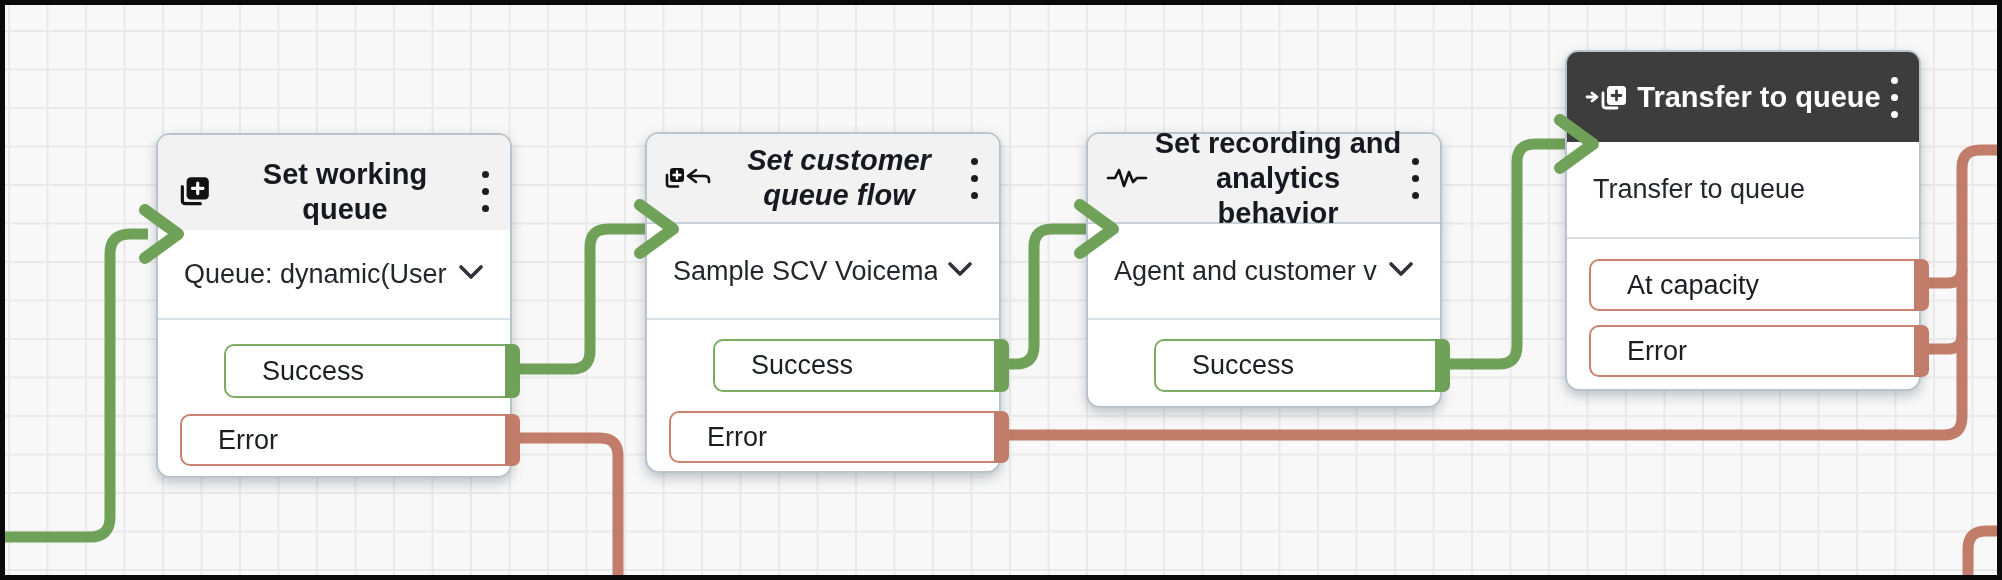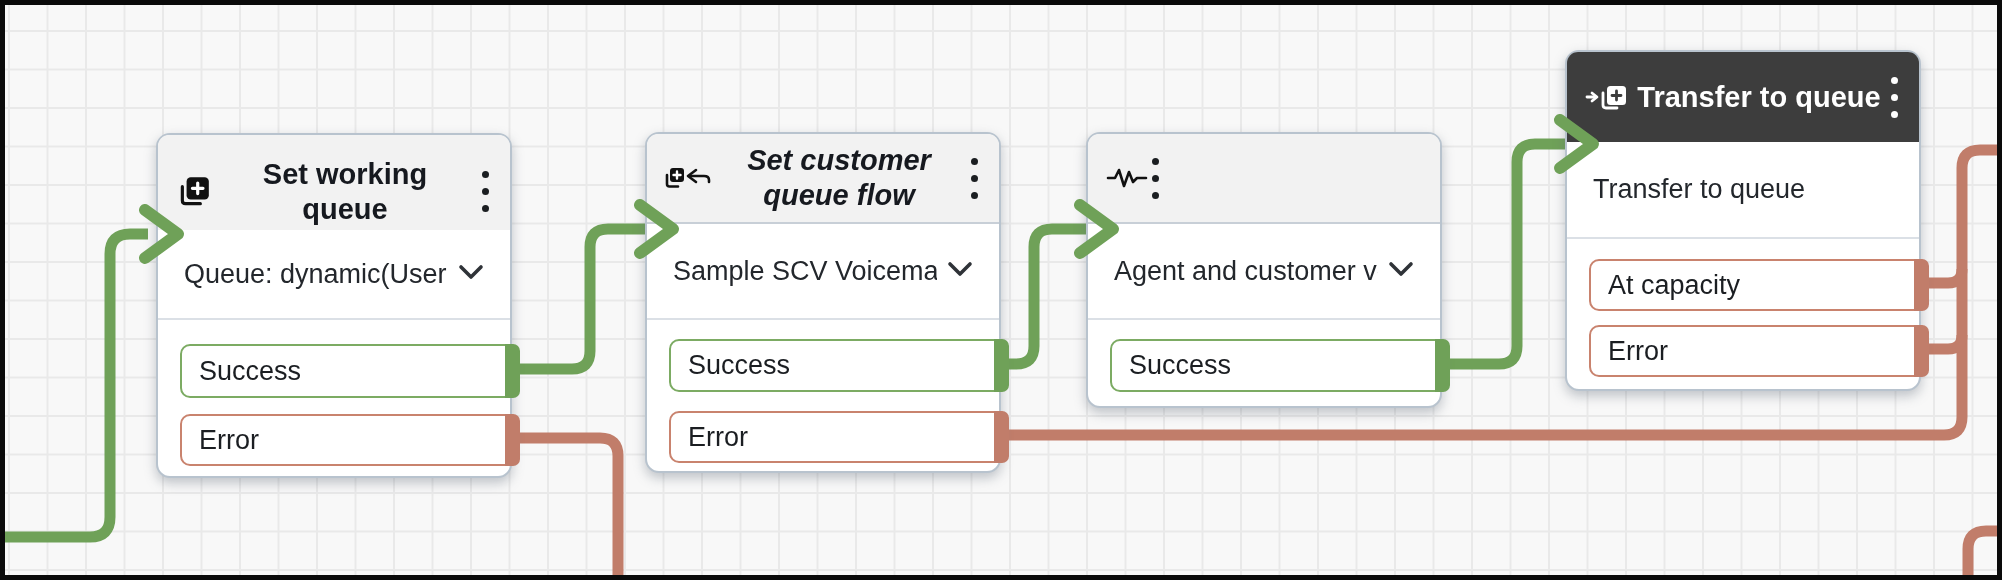--- a/index.html
+++ b/index.html
@@ -53,23 +53,23 @@
     flex:1 1 auto;font-size:27px;color:#23272c;white-space:nowrap;
     overflow:hidden;
   }
   .row .chev{flex:0 0 auto;margin-left:10px;}
 
   .pill{
     position:absolute;left:22px;right:-10px;background:#fff;
     border:2px solid;border-radius:10px;display:flex;align-items:center;
     box-sizing:border-box;
   }
-  .pill .pill-label{font-size:27px;color:#1b1e22;padding-left:17px;white-space:nowrap;}
+  .pill .pill-label{font-size:27px;color:#1b1e22;padding-left:36px;white-space:nowrap;}
   .pill .stub{position:absolute;top:-2px;bottom:-2px;right:-2px;width:15px;border-radius:0 7px 7px 0;}
-  .pill.success{border-color:#7cab63;}
+  .pill.success{border-color:#7cab63;margin-left:44px;}
   .pill.success .stub{background:#6fa158;}
   .pill.error{border-color:#c9836e;}
   .pill.error .stub{background:#c17d6a;}
 </style>
 </head>
 <body>
 
 <div id="canvas">
 
   <svg class="wires" width="2002" height="580" viewBox="0 0 2002 580">
@@ -154,20 +154,21 @@
     </div>
   </div>
 
   <div class="card" style="left:1086px;top:132px;height:276px;">
     <div class="card-header" style="height:90px;">
       <span class="hdr-icon">
         <svg width="42" height="24" viewBox="0 0 42 24">
           <path d="M 2,12 H 9 L 13,4 L 18,20 L 23,6 L 27,16 L 31,12 H 40" fill="none" stroke="#111" stroke-width="2.6" stroke-linecap="round" stroke-linejoin="round"></path>
         </svg>
       </span>
+      <div class="hdr-title" style="max-width:260px;margin:0 auto;">Set recording and analytics behavior</div>
       <div class="kebab">
         <span class="dot"></span>
           <span class="dot"></span>
           <span class="dot"></span>
       </div>
     </div>
     <div class="row" style="top:90px;height:96px;">
       <span class="row-text">Agent and customer voice ...</span>
       <span class="chev">
         <svg width="26" height="17" viewBox="0 0 26 17">

